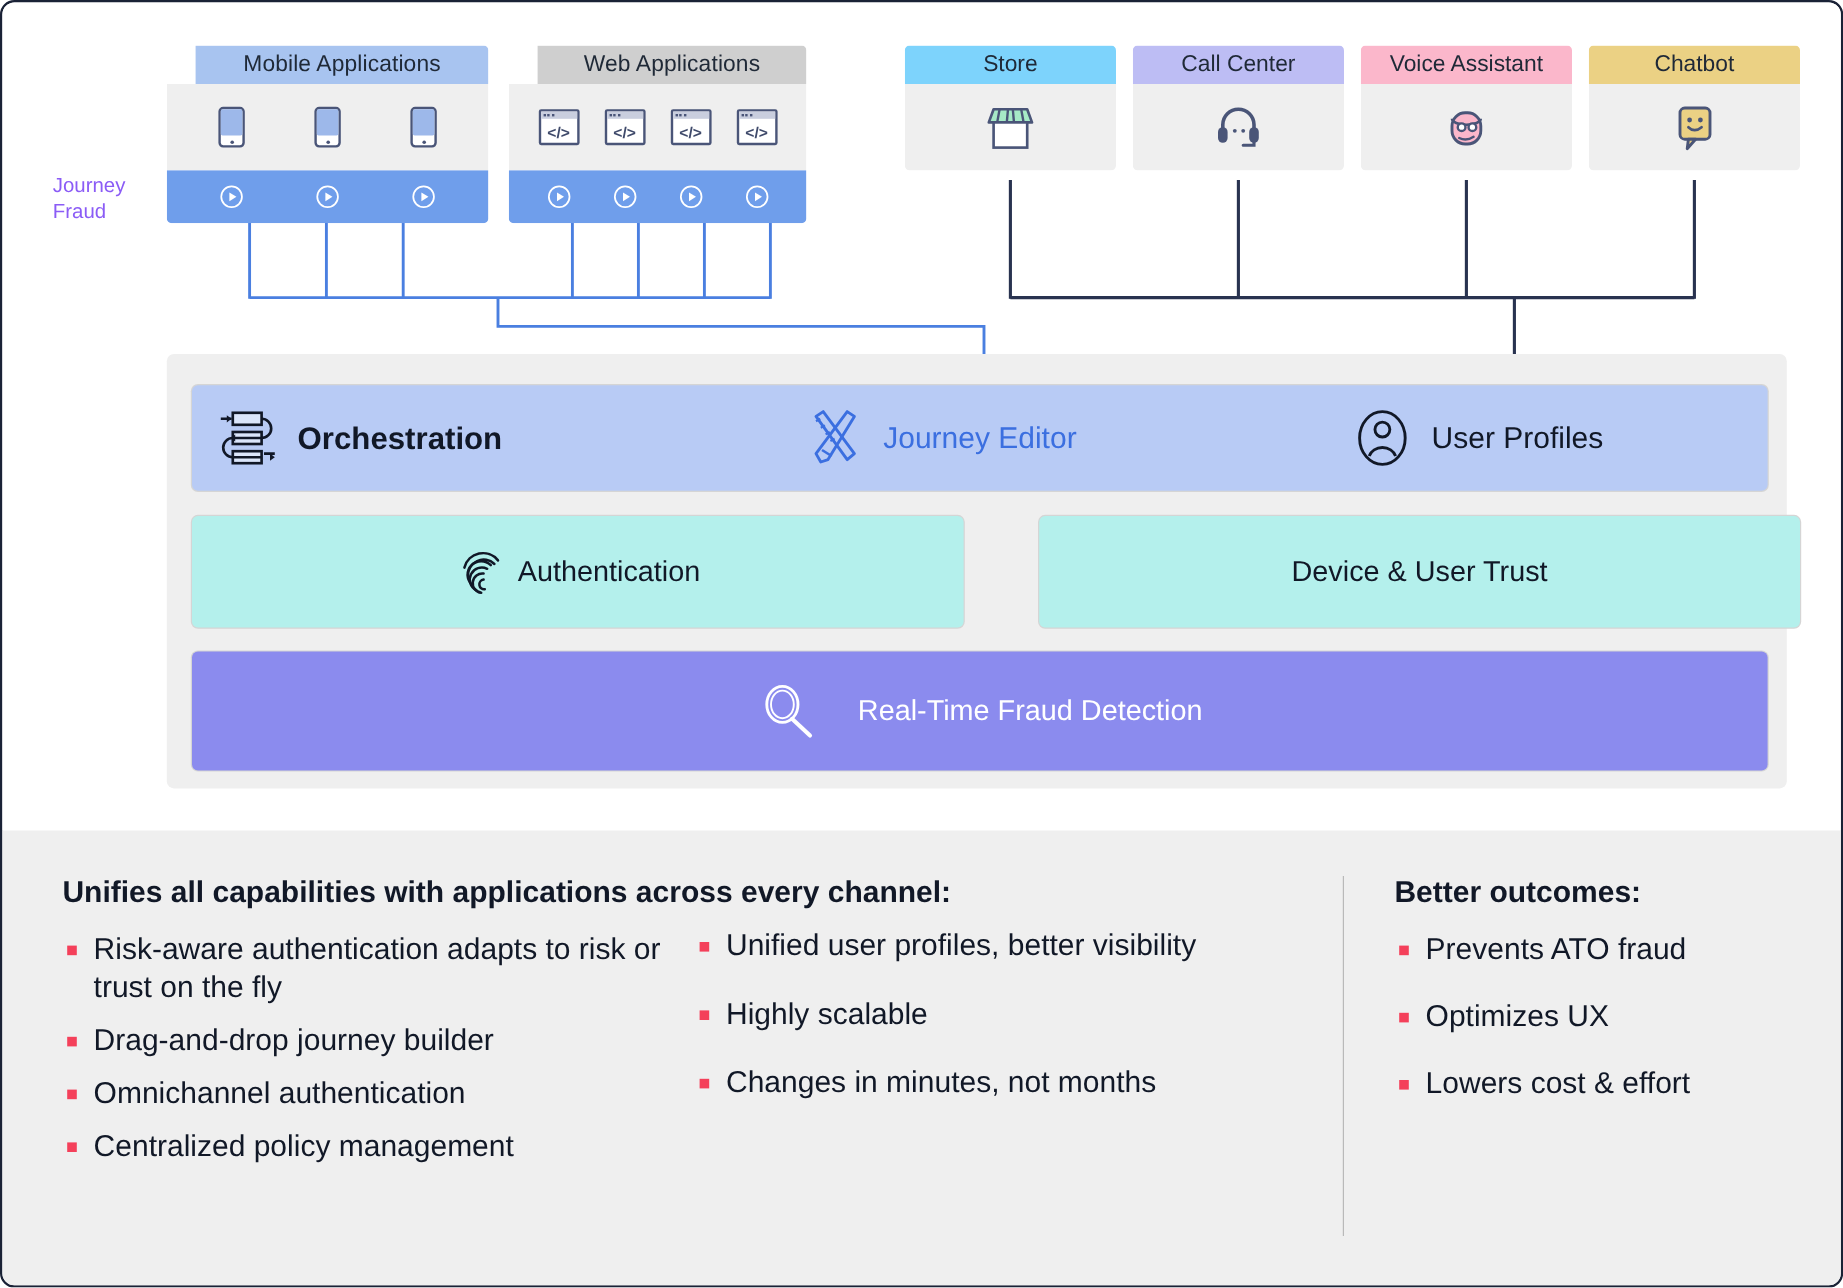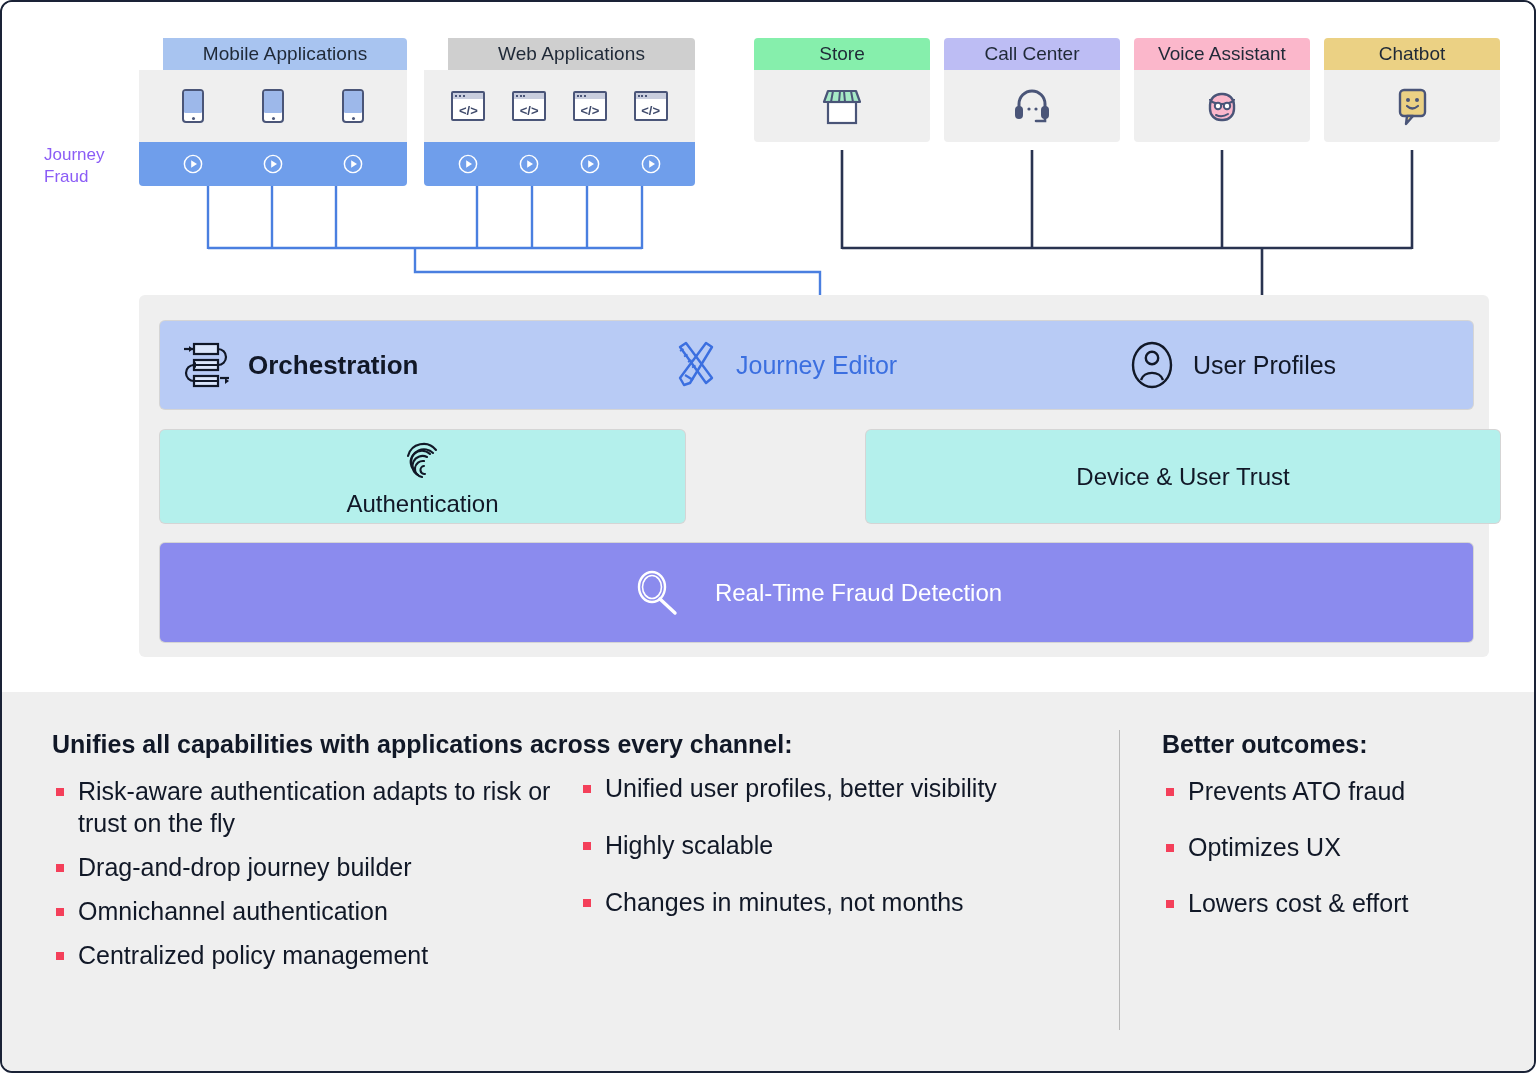--- a/index.html
+++ b/index.html
@@ -129,23 +129,23 @@
     flex: 1; display: flex; align-items: center; gap: 16px;
   }
   .topcell .lbl { font-size: 25px; color: #111827; }
   .topcell .lbl.link { color: #3b6fe0; }
   .topcell.c1 { padding-left: 22px; flex: 0 0 512px; }
   .topcell.c2 { flex: 0 0 455px; }
   .topcell.c3 { flex: 1; }
   .topcell .lbl.bold { font-weight: bold; font-size: 26px; }
 
   #row-auth {
-    left: 21px; top: 135px; width: 525px; height: 93px;
+    left: 21px; top: 135px; width: 643px; height: 93px;
     background: #b4f0ec;
-    justify-content: center; gap: 6px; flex-direction: column;
+    justify-content: center; gap: 6px;
   }
   #row-auth .lbl { font-size: 24px; color: #111827; }
 
   #row-trust {
     left: 700px; top: 135px; width: 634px; height: 93px;
     background: #b4f0ec;
     justify-content: center;
     margin-left: 27px;
   }
   #row-trust .lbl { font-size: 24px; color: #111827; }
@@ -263,21 +263,21 @@
             <circle cx="12" cy="12" r="9.4" fill="none" stroke="#ffffff" stroke-width="1.6"></circle>
             <path d="M10 8 L16.4 12 L10 16 Z" fill="#ffffff"></path>
           </svg>
         <svg class="playicon" viewBox="0 0 24 24">
             <circle cx="12" cy="12" r="9.4" fill="none" stroke="#ffffff" stroke-width="1.6"></circle>
             <path d="M10 8 L16.4 12 L10 16 Z" fill="#ffffff"></path>
           </svg>
       </div>
     </div>
 
-    <div class="appgroup" style="left:422px; top:36px; width:271px;">
+    <div class="appgroup" style="left:422px; top:36px; width:248px;">
       <div class="hdr web">Web Applications</div>
       <div class="body">
         <span class="webwin">
             <span class="frame"></span>
             <span class="bar"></span>
             <span class="dots">
               <i></i>
               <i></i>
               <i></i>
             </span>
@@ -328,21 +328,21 @@
             <path d="M10 8 L16.4 12 L10 16 Z" fill="#ffffff"></path>
           </svg>
         <svg class="playicon" viewBox="0 0 24 24">
             <circle cx="12" cy="12" r="9.4" fill="none" stroke="#ffffff" stroke-width="1.6"></circle>
             <path d="M10 8 L16.4 12 L10 16 Z" fill="#ffffff"></path>
           </svg>
       </div>
     </div>
 
     <div class="channel" style="left:752px; top:36px;">
-      <div class="hdr" style="background:#86efac;">Store</div>
+      <div class="hdr" style="background:#7dd3fc;">Store</div>
       <div class="body">
         <svg width="44" height="42" viewBox="0 0 44 42">
           <path d="M8 6 H36 L40 17 H4 Z" fill="#a6e9c6" stroke="#4a5578" stroke-width="2.2" stroke-linejoin="round"></path>
           <path d="M13 6 L11 17 M20 6 L19 17 M24 6 L25 17 M31 6 L33 17" stroke="#4a5578" stroke-width="2"></path>
           <rect x="8" y="17" width="28" height="21" fill="#ffffff" stroke="#4a5578" stroke-width="2.2"></rect>
         </svg>
       </div>
     </div>
 
     <div class="channel" style="left:942px; top:36px;">

